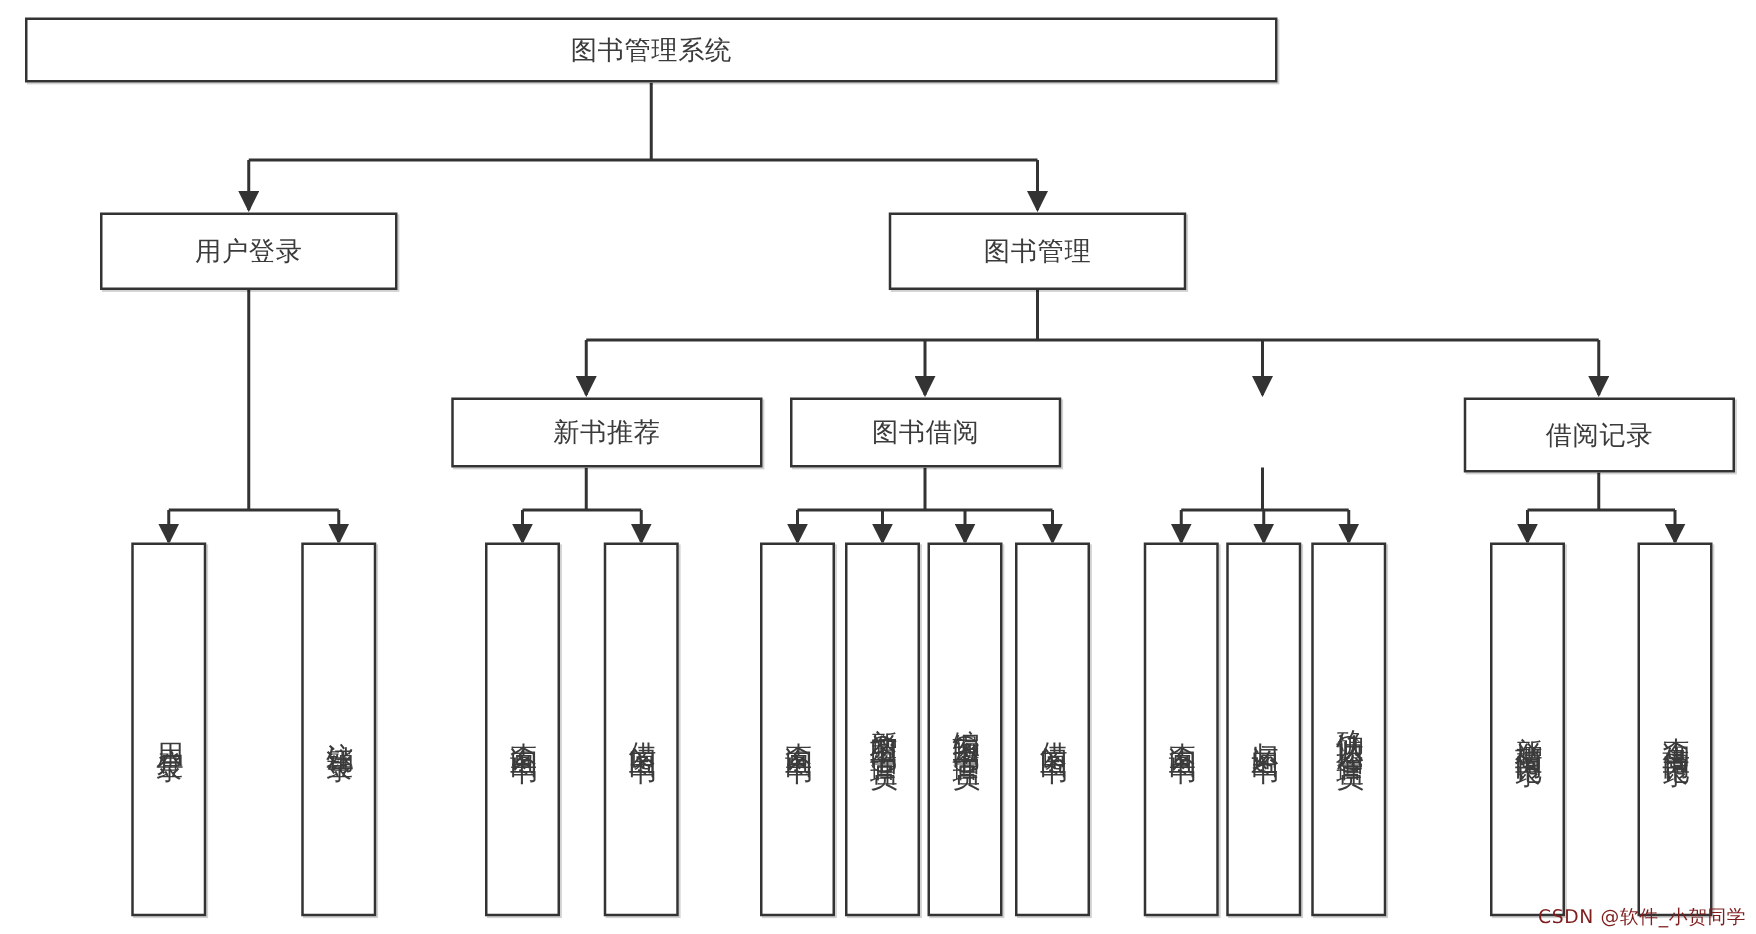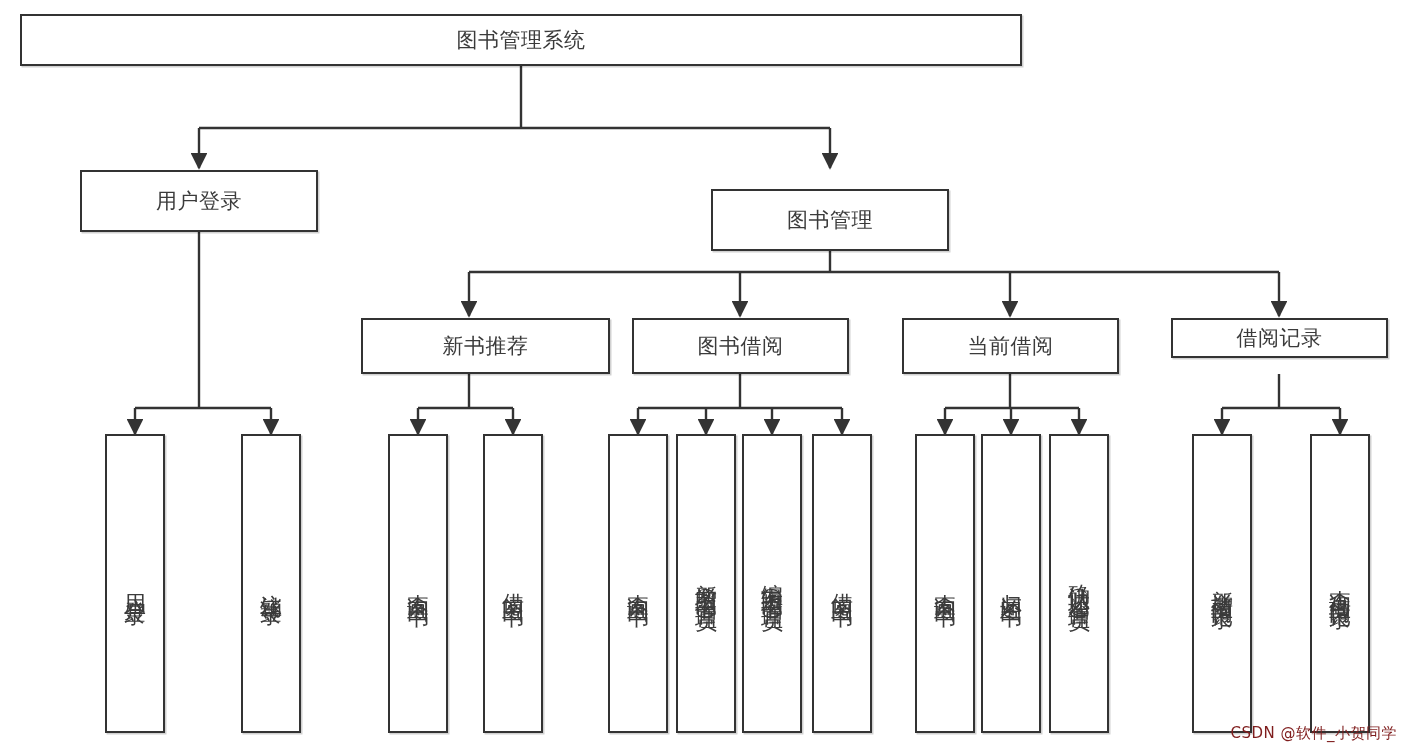--- a/index.html
+++ b/index.html
@@ -124,34 +124,31 @@
     </g>
   </svg>
 
   <div class="node horiz" style="left:20px; top:14px; width:1002px; height:52px;">
     <span class="label">图书管理系统</span>
   </div>
 
   <div class="node horiz" style="left:80px; top:170px; width:238px; height:62px;">
     <span class="label">用户登录</span>
   </div>
-  <div class="node horiz" style="left:711px; top:170px; width:238px; height:62px;margin-top:19px;">
+  <div class="node horiz" style="left:711px; top:170px; width:238px; height:62px;">
     <span class="label">图书管理</span>
   </div>
 
   <div class="node horiz" style="left:361px; top:318px; width:249px; height:56px;">
     <span class="label">新书推荐</span>
   </div>
   <div class="node horiz" style="left:632px; top:318px; width:217px; height:56px;align-items:center;">
     <span class="label">图书借阅</span>
   </div>
-  <div class="node horiz" style="left:902px; top:318px; width:217px; height:56px;">
-    <span class="label">当前借阅</span>
-  </div>
-  <div class="node horiz" style="left:1171px; top:318px; width:217px; height:40px;">
+  <div class="node horiz" style="left:1171px; top:318px; width:217px; height:60px;">
     <span class="label">借阅记录</span>
   </div>
 
   <div class="node vert" style="left:105px; top:434px; width:60px; height:299px;">
     <span class="label">用户登录</span>
   </div>
   <div class="node vert" style="left:241px; top:434px; width:60px; height:299px;">
     <span class="label">注销登录</span>
   </div>
 

